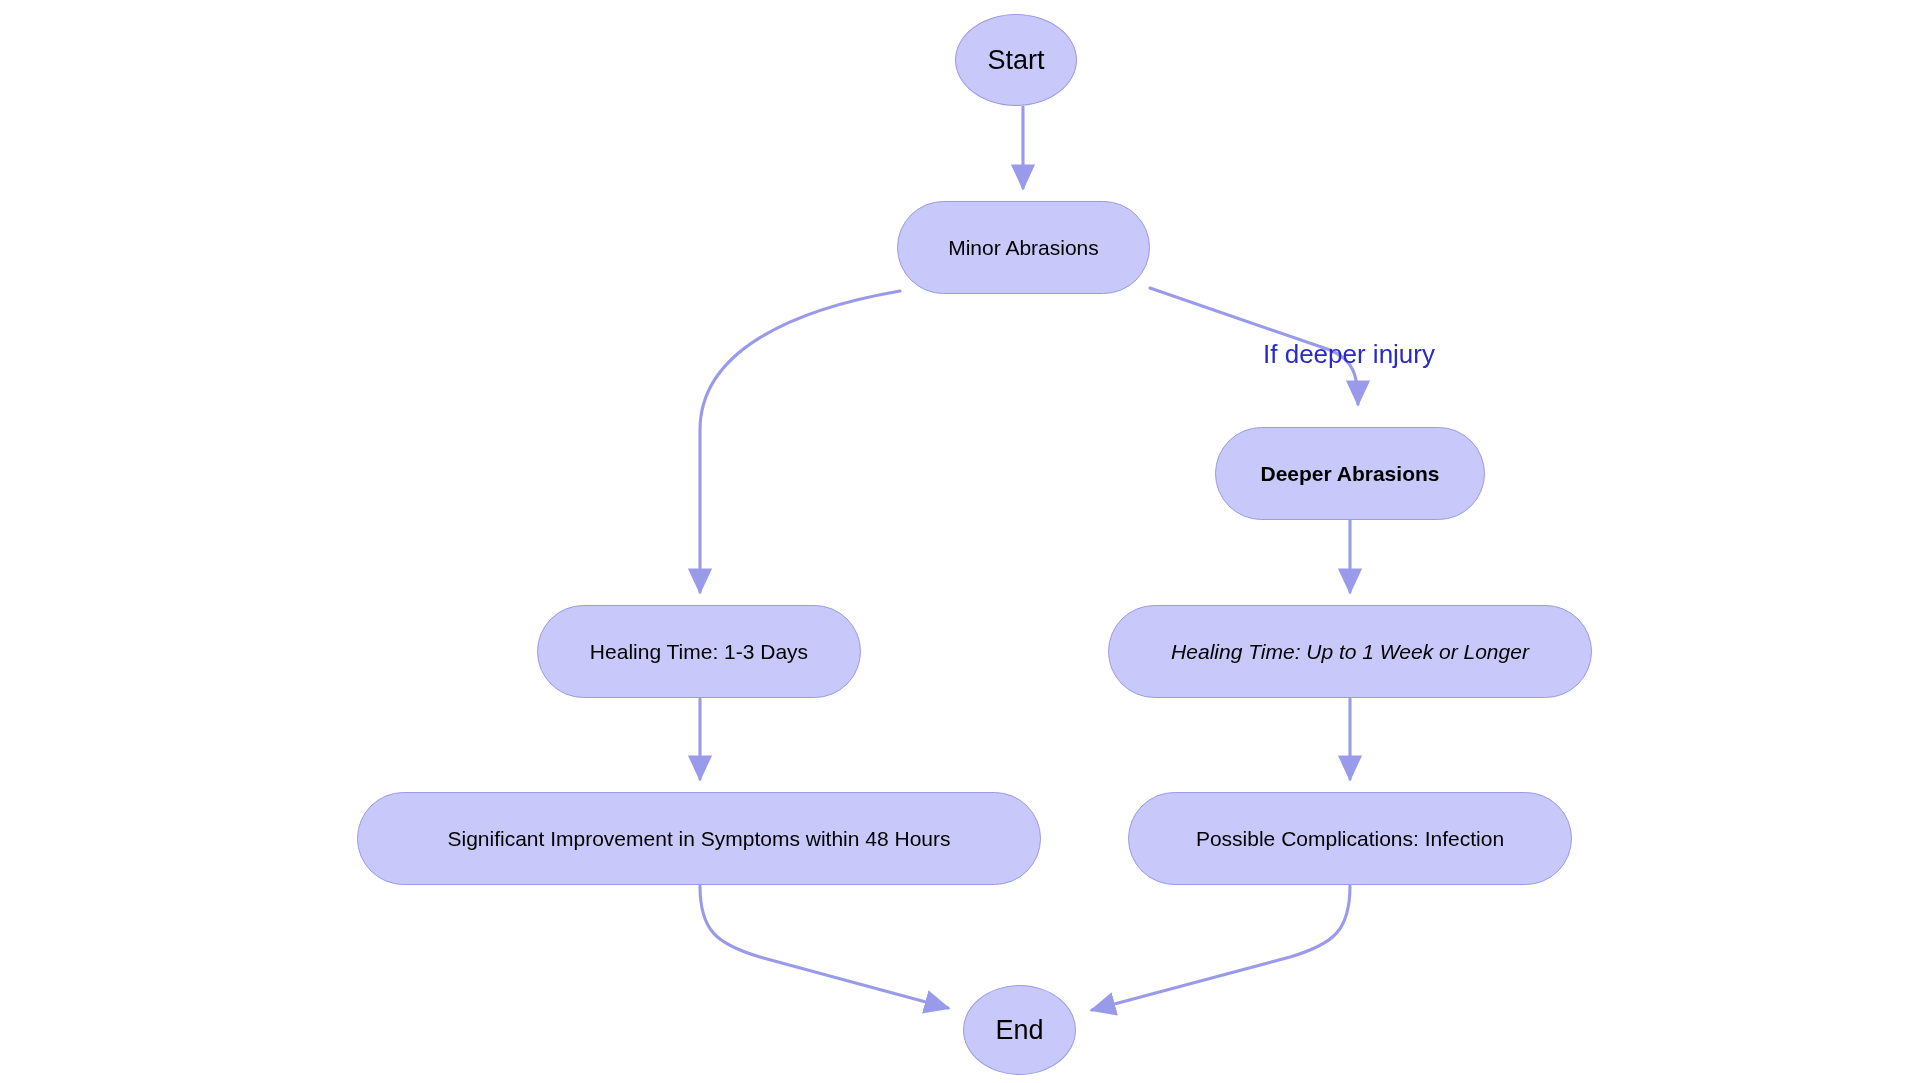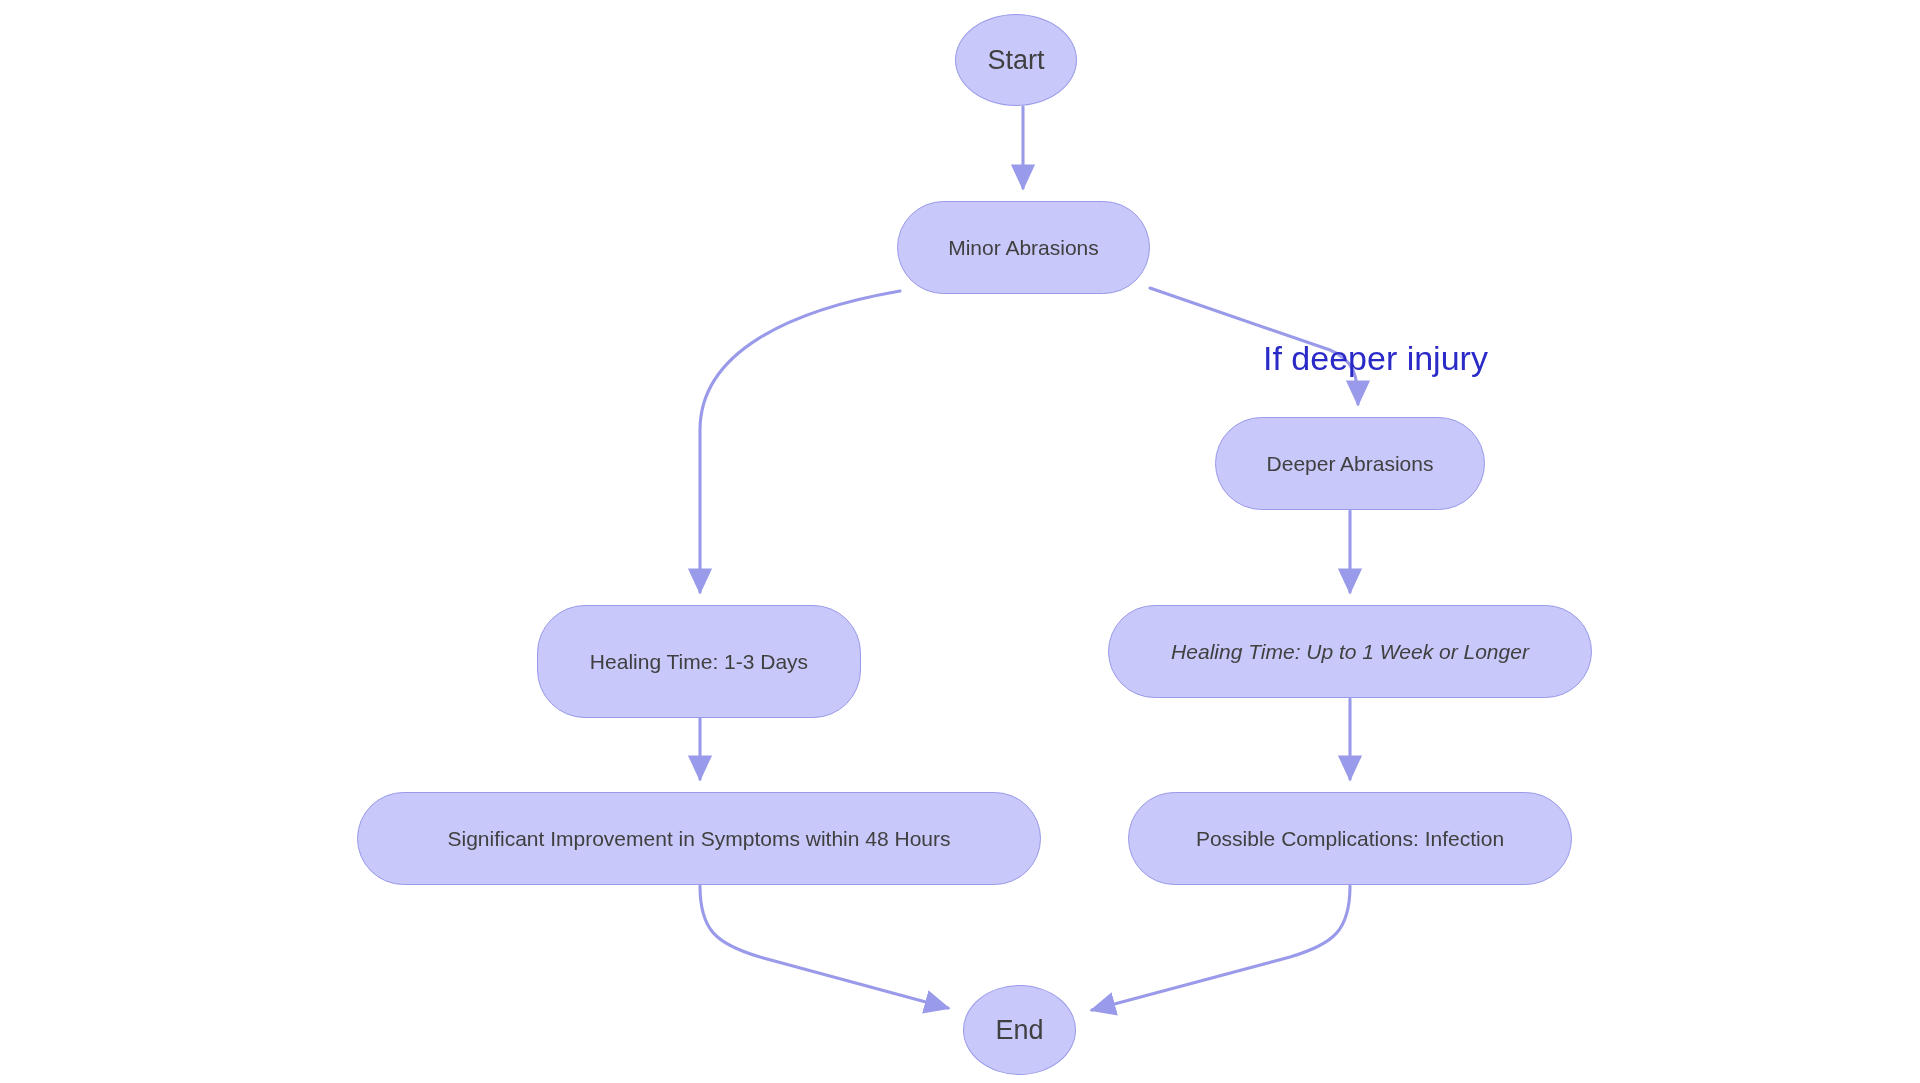--- a/index.html
+++ b/index.html
@@ -22,41 +22,41 @@
     left: 0;
     top: 0;
     width: 1920px;
     height: 1083px;
   }
   .node {
     position: absolute;
     box-sizing: border-box;
     background: #c8c8fa;
     border: 1.6px solid #9a9aea;
-    color: #404040;
+    color: #000000;
     display: flex;
     align-items: center;
     justify-content: center;
     text-align: center;
     white-space: nowrap;
     line-height: 1;
   }
   .node-terminal {
     border-radius: 50%;
     font-size: 27px;
   }
   .node-process {
     border-radius: 48px;
     font-size: 21px;
     padding: 0 26px;
   }
   .edge-label {
     position: absolute;
     color: #2a2ac8;
-    font-size: 34px;
+    font-size: 26px;
     white-space: nowrap;
     background: transparent;
     line-height: 1;
   }
 </style>
 </head>
 <body>
 
 <div id="canvas">
 
@@ -88,25 +88,25 @@
   </svg>
 
   <div class="node node-terminal" style="left:955px; top:14px; width:122px; height:92px;">
     <span>Start</span>
   </div>
 
   <div class="node node-process" style="left:897px; top:201px; width:253px; height:93px;">
     <span>Minor Abrasions</span>
   </div>
 
-  <div class="node node-process" style="left:1215px; top:417px; width:270px; height:93px;">
+  <div class="node node-process" style="left:1215px; top:427px; width:270px; height:93px;font-weight:bold;">
     <span>Deeper Abrasions</span>
   </div>
 
-  <div class="node node-process" style="left:537px; top:605px; width:324px; height:113px;">
+  <div class="node node-process" style="left:537px; top:605px; width:324px; height:93px;">
     <span>Healing Time: 1-3 Days</span>
   </div>
 
   <div class="node node-process" style="left:1108px; top:605px; width:484px; height:93px;font-style:italic;">
     <span>Healing Time: Up to 1 Week or Longer</span>
   </div>
 
   <div class="node node-process" style="left:357px; top:792px; width:684px; height:93px;">
     <span>Significant Improvement in Symptoms within 48 Hours</span>
   </div>

